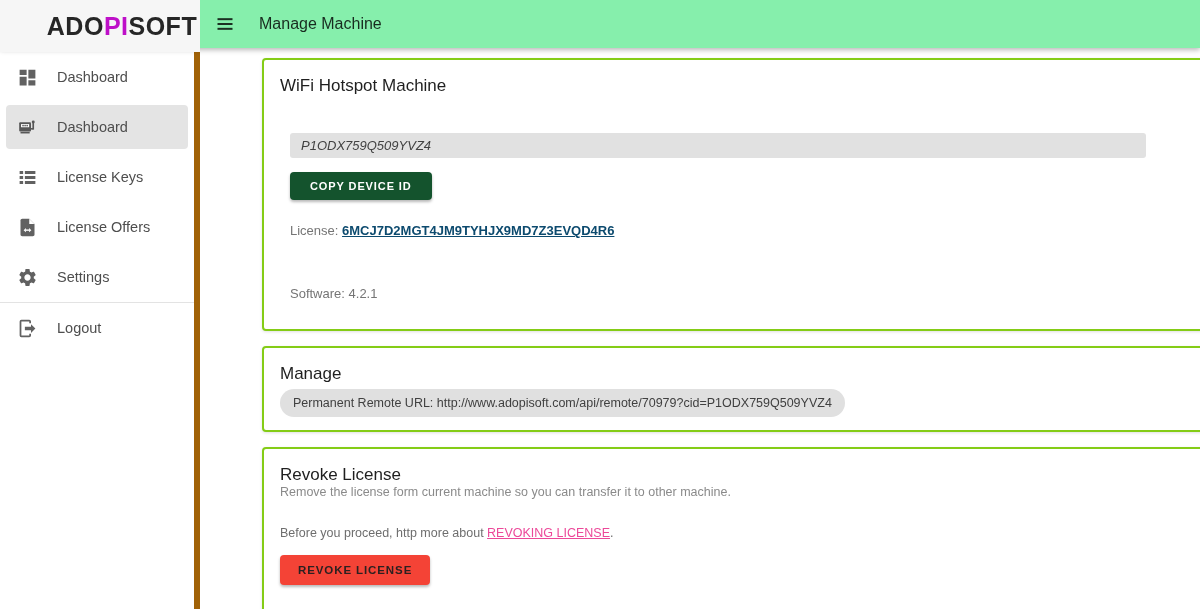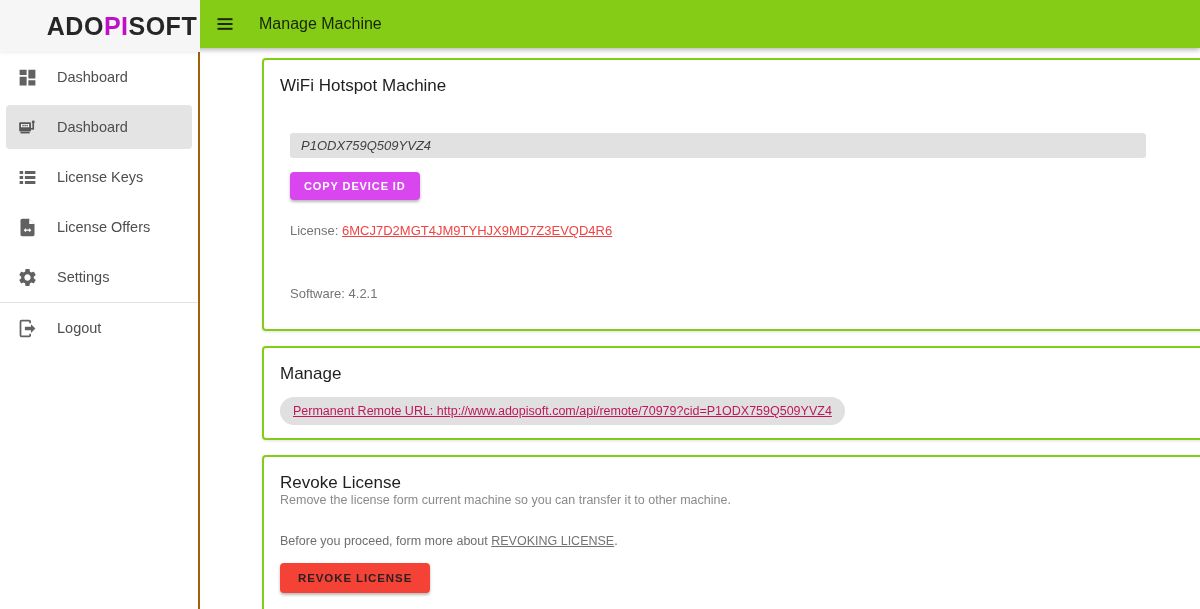--- a/index.html
+++ b/index.html
@@ -9,64 +9,64 @@
     font-family: "Liberation Sans", "DejaVu Sans", sans-serif;
   }
 
   
   .header { position: fixed; top: 0; left: 0; right: 0; height: 48px; z-index: 40;
             box-shadow: 0 2px 5px rgba(0,0,0,0.28); display: flex; }
   .logo-area { width: 200px; height: 52px; background: #f6f6f6;
                display: flex; align-items: center; justify-content: center; padding-left: 44px; }
   .logo { font-size: 25px; font-weight: 800; letter-spacing: 0.5px; color: #262626; white-space: nowrap; }
   .logo .accent { color: #be10c8; }
-  .appbar { flex: 1; height: 48px; background: #84cc16; display: flex; align-items: center; }
+  .appbar { flex: 1; height: 48px; background: #86efac; display: flex; align-items: center; }
   .hamburger { margin-left: 13px; width: 24px; height: 24px; cursor: pointer; display: flex; align-items: center; justify-content: center; }
   .appbar-title { margin-left: 22px; font-size: 16px; font-weight: 500; color: rgba(0,0,0,0.82); }
 
   
   .sidebar { position: fixed; top: 48px; left: 0; bottom: 0; width: 200px;
-             background: #fff; border-right: 2px solid #a16207; padding-top: 4px; z-index: 30; }
+             background: #fff; border-right: 6px solid #a16207; padding-top: 4px; z-index: 30; }
   .side-item { height: 50px; display: flex; align-items: center; padding-left: 17px;
                font-size: 14.5px; color: #4e4e4e; cursor: pointer; }
   .side-item .icn { width: 21px; height: 21px; margin-right: 19px; display: inline-flex; }
   .side-item.active { height: 44px; margin: 3px 6px; padding-left: 11px;
                       background: #e4e4e4; border-radius: 4px; }
   .side-divider { border-top: 1px solid #e3e3e3; }
 
   
   .main { position: absolute; top: 48px; left: 200px; width: 1000px; padding: 10px 30px 0 62px; }
   .card { width: 1092px; background: #fff; border: 2px solid #84cc16; border-radius: 4px;
           box-shadow: 0 1px 3px rgba(0,0,0,0.12); padding: 16px; margin-bottom: 15px; }
   .card-title { font-size: 17px; font-weight: 500; color: #1f1f1f; line-height: 20px; }
 
   
   .device-input { display: block; width: 856px; margin: 37px 10px 0; height: 25px;
                   background: #e1e1e1; border: none; border-radius: 3px;
                   font-family: inherit; font-size: 13px; color: #424242; padding: 0 11px; outline: none; font-style: italic; }
   .btn { display: inline-block; border: none; border-radius: 4px; cursor: pointer;
          font-family: inherit; font-weight: bold; letter-spacing: 0.9px;
          box-shadow: 0 2px 3px rgba(0,0,0,0.28); }
-  .btn-copy { margin: 14px 0 0 10px; padding: 8px 14px; font-size: 11px;
-              background: #d946ef; color: #ffffff; }
+  .btn-copy { margin: 14px 0 0 10px; padding: 8px 20px; font-size: 11px;
+              background: #14532d; color: #ffffff; }
   .info-row { margin: 23px 0 0 10px; font-size: 13px; color: #757575; line-height: 15px; }
   .info-row:last-child { margin-bottom: 12px; margin-top: 48px; }
-  a.key-link { color: #ef4444; text-decoration: underline; }
+  a.key-link { color: #0c4a6e; text-decoration: underline; font-weight: bold; }
   .status-online { color: #4caf50; }
 
   
-  .chip { display: inline-block; margin-top: 13px; background: #e0e0e0; border-radius: 14px;
-          padding: 7px 13px; font-size: 12.5px; color: #be185d; text-decoration: underline; }
+  .chip { display: inline-block; margin-top: 5px; background: #e0e0e0; border-radius: 14px;
+          padding: 7px 13px; font-size: 12.5px; color: #404040; }
   .card-manage { padding-bottom: 13px; }
 
   
   .card-revoke { padding-bottom: 70px; }
   .card-sub { font-size: 12.5px; color: #8a8a8a; }
   .proceed-line { margin-top: 27px; font-size: 12.5px; color: #6e6e6e; }
-  a.revoking-link { color: #737373; text-decoration: underline; }
+  a.revoking-link { color: #ec4899; text-decoration: underline; }
   .btn-revoke { margin-top: 15px; padding: 9px 18px; font-size: 11.5px;
                 background: #f44336; color: #2b2121; }
 </style>
 </head>
 <body>
 
 <div class="header">
   <div class="logo-area">
     <div class="logo"><span>ADO</span><span class="accent">PI</span><span>SOFT</span></div>
   </div>
@@ -180,18 +180,18 @@
 
   <section class="card card-manage">
     <div class="card-title">Manage</div>
     <span class="chip">Permanent Remote URL: http://www.adopisoft.com/api/remote/70979?cid=P1ODX759Q509YVZ4</span>
   </section>
 
   <section class="card card-revoke">
     <div class="card-title">Revoke License</div>
     <div class="card-sub">Remove the license form current machine so you can transfer it to other machine.</div>
     <div class="proceed-line">
-      <span>Before you proceed, form more about </span><a href="#" class="revoking-link">REVOKING LICENSE</a><span>.</span>
+      <span>Before you proceed, http more about </span><a href="#" class="revoking-link">REVOKING LICENSE</a><span>.</span>
     </div>
     <button class="btn btn-revoke">REVOKE LICENSE</button>
   </section>
 
 </main>
 
 </body></html>

